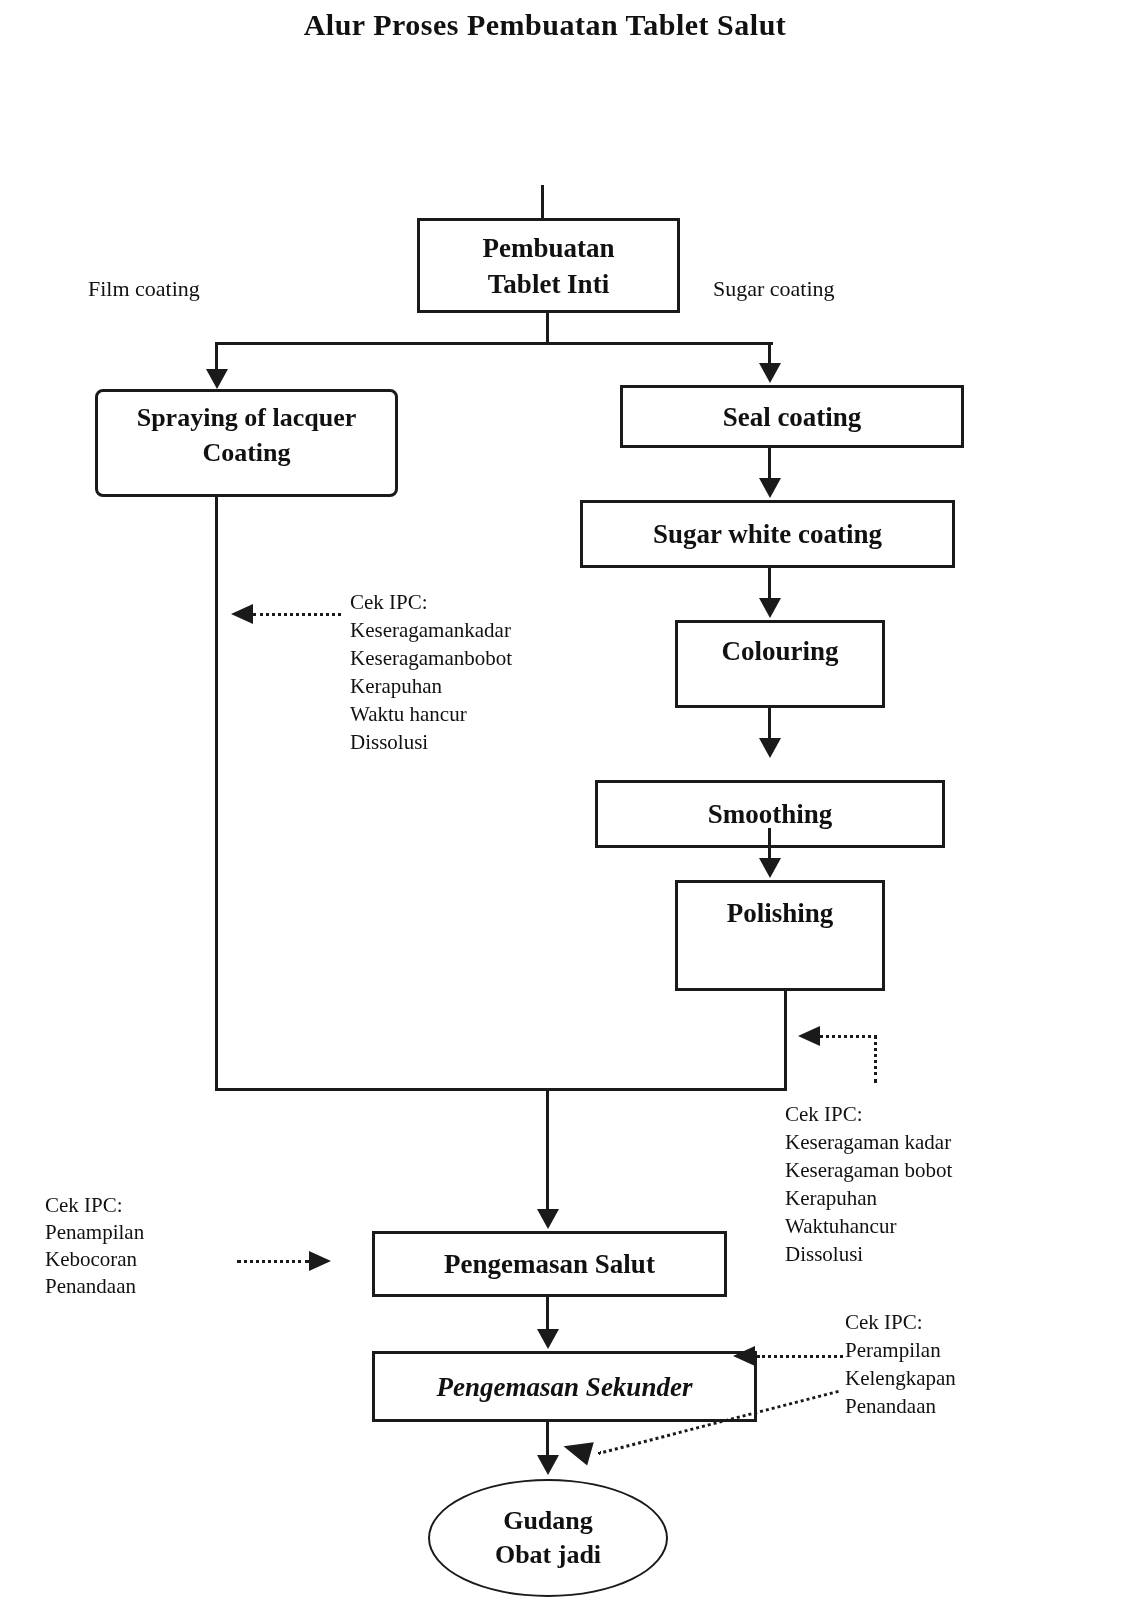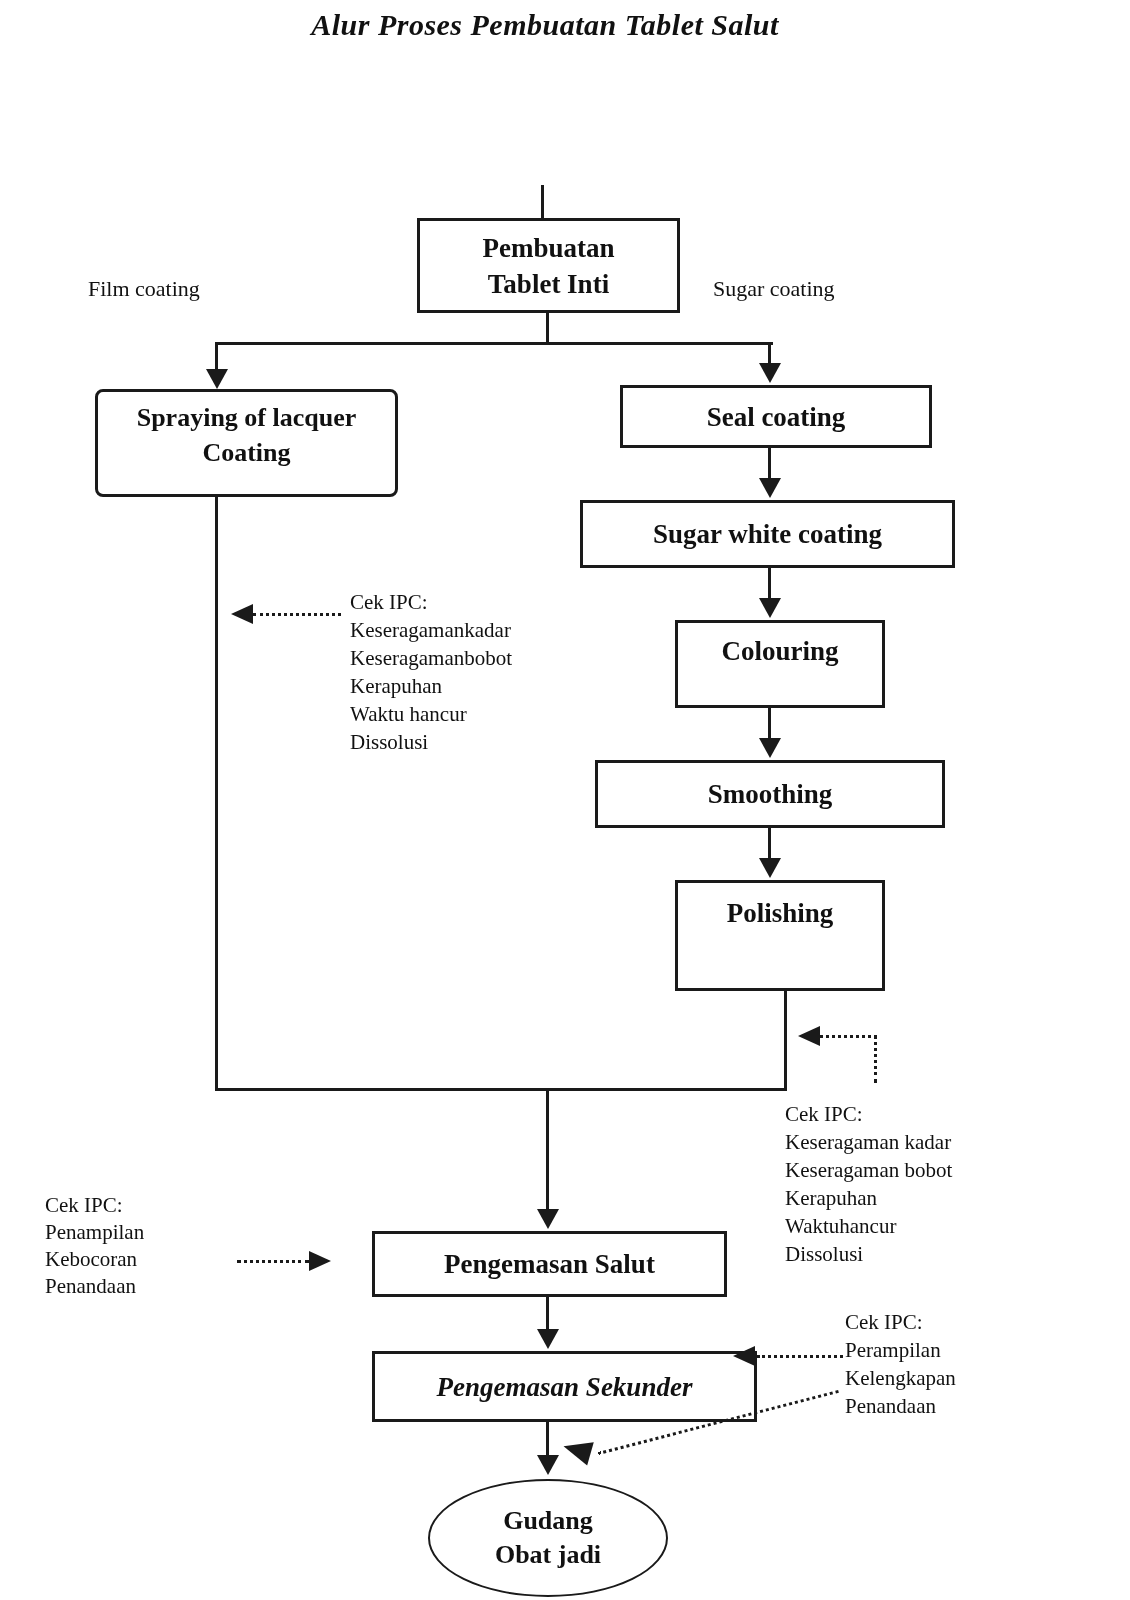--- a/index.html
+++ b/index.html
@@ -3,21 +3,21 @@
 <meta charset="utf-8">
 <style>
   html,body{margin:0;padding:0;background:#fff;}
   #canvas{
     position:relative;width:1130px;height:1600px;background:#ffffff;
     font-family:"Liberation Serif","DejaVu Serif",serif;color:#111;overflow:hidden;
   }
   .abs{position:absolute;}
   .title{
     left:0;top:8px;width:1090px;text-align:center;
-    font-size:30px;font-weight:bold;letter-spacing:0.5px;font-style:italic;
+    font-size:30px;font-weight:bold;letter-spacing:0.5px;
   }
   .node{
     position:absolute;display:flex;flex-direction:column;align-items:center;justify-content:center;
     border:3px solid #1a1a1a;background:#fff;text-align:center;
     font-weight:bold;font-size:27px;line-height:36px;box-sizing:border-box;
   }
   .oval{border:2px solid #1a1a1a;border-radius:50%;}
   .top-text{justify-content:flex-start;}
   .vline{position:absolute;width:3px;background:#1a1a1a;}
   .hline{position:absolute;height:3px;background:#1a1a1a;}
@@ -58,42 +58,42 @@
   <div class="vline" style="left:215px;top:342px;height:28px;"></div>
   <div class="ah-down" style="left:206px;top:369px;"></div>
   <div class="vline" style="left:768px;top:342px;height:22px;"></div>
   <div class="ah-down" style="left:759px;top:363px;"></div>
 
   <div class="node top-text" style="left:95px;top:389px;width:303px;height:108px;font-size:26px;line-height:35px;padding-top:8px;border-radius:8px;">
     <span>Spraying of lacquer</span>
     <span>Coating</span>
   </div>
 
-  <div class="node" style="left:620px;top:385px;width:312px;height:63px;">
+  <div class="node" style="left:620px;top:385px;width:344px;height:63px;">
     <span>Seal coating</span>
   </div>
 
   <div class="vline" style="left:768px;top:448px;height:32px;"></div>
   <div class="ah-down" style="left:759px;top:478px;"></div>
 
   <div class="node" style="left:580px;top:500px;width:375px;height:68px;align-items:center;">
     <span>Sugar white coating</span>
   </div>
 
   <div class="vline" style="left:768px;top:568px;height:32px;"></div>
   <div class="ah-down" style="left:759px;top:598px;"></div>
 
   <div class="node top-text" style="left:675px;top:620px;width:210px;height:88px;padding-top:10px;">
     <span>Colouring</span>
   </div>
 
   <div class="vline" style="left:768px;top:708px;height:32px;"></div>
   <div class="ah-down" style="left:759px;top:738px;"></div>
 
-  <div class="node" style="left:595px;top:760px;width:350px;height:68px;">
+  <div class="node" style="left:595px;top:780px;width:350px;height:68px;">
     <span>Smoothing</span>
   </div>
 
   <div class="vline" style="left:768px;top:828px;height:32px;"></div>
   <div class="ah-down" style="left:759px;top:858px;"></div>
 
   <div class="node top-text" style="left:675px;top:880px;width:210px;height:111px;padding-top:12px;">
     <span>Polishing</span>
   </div>
 

